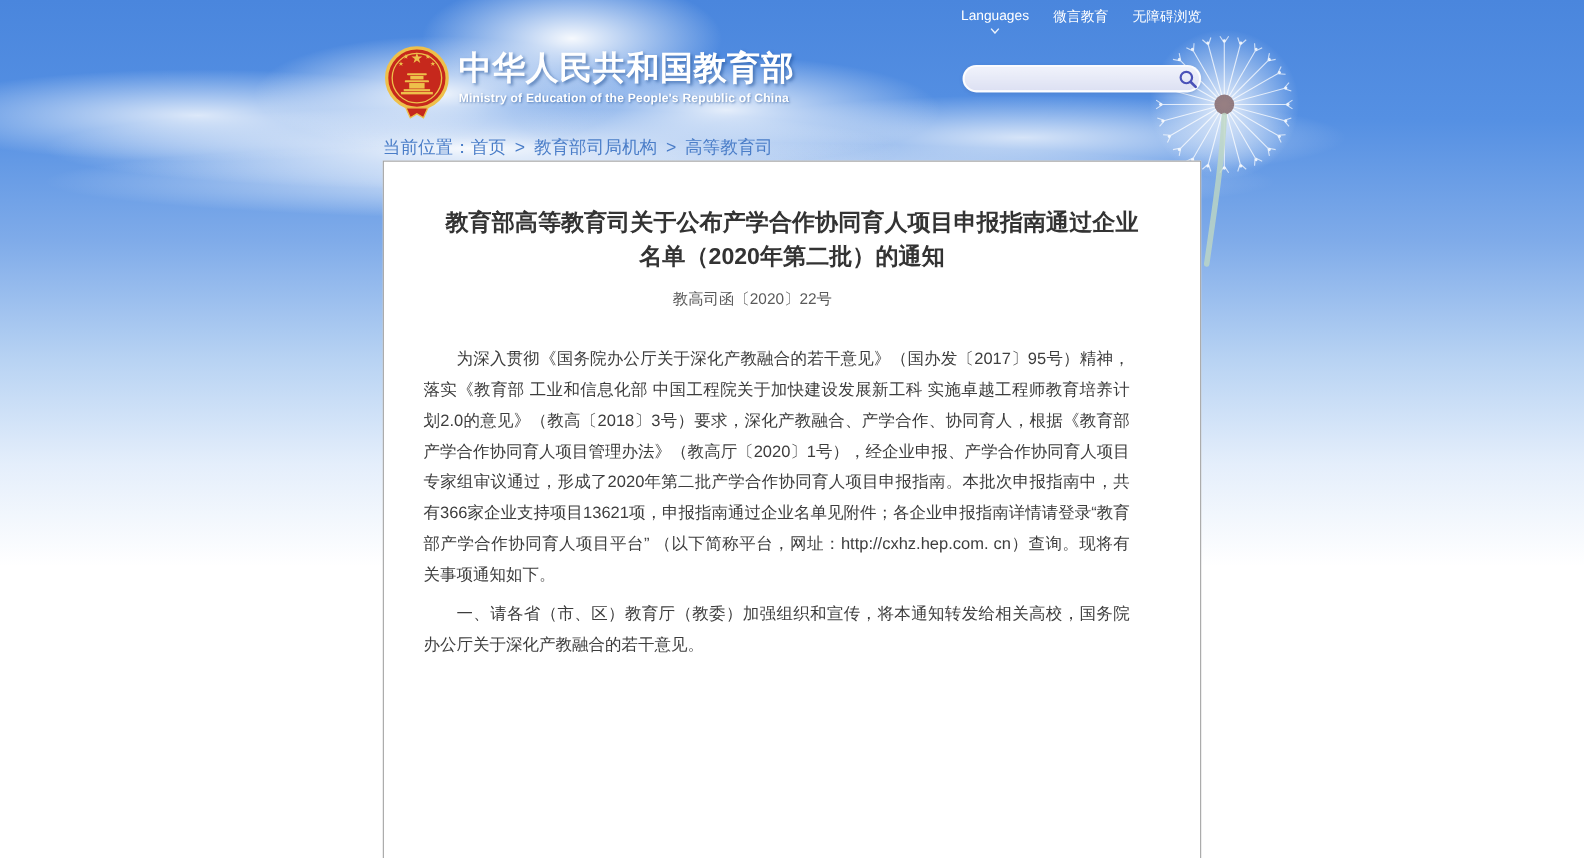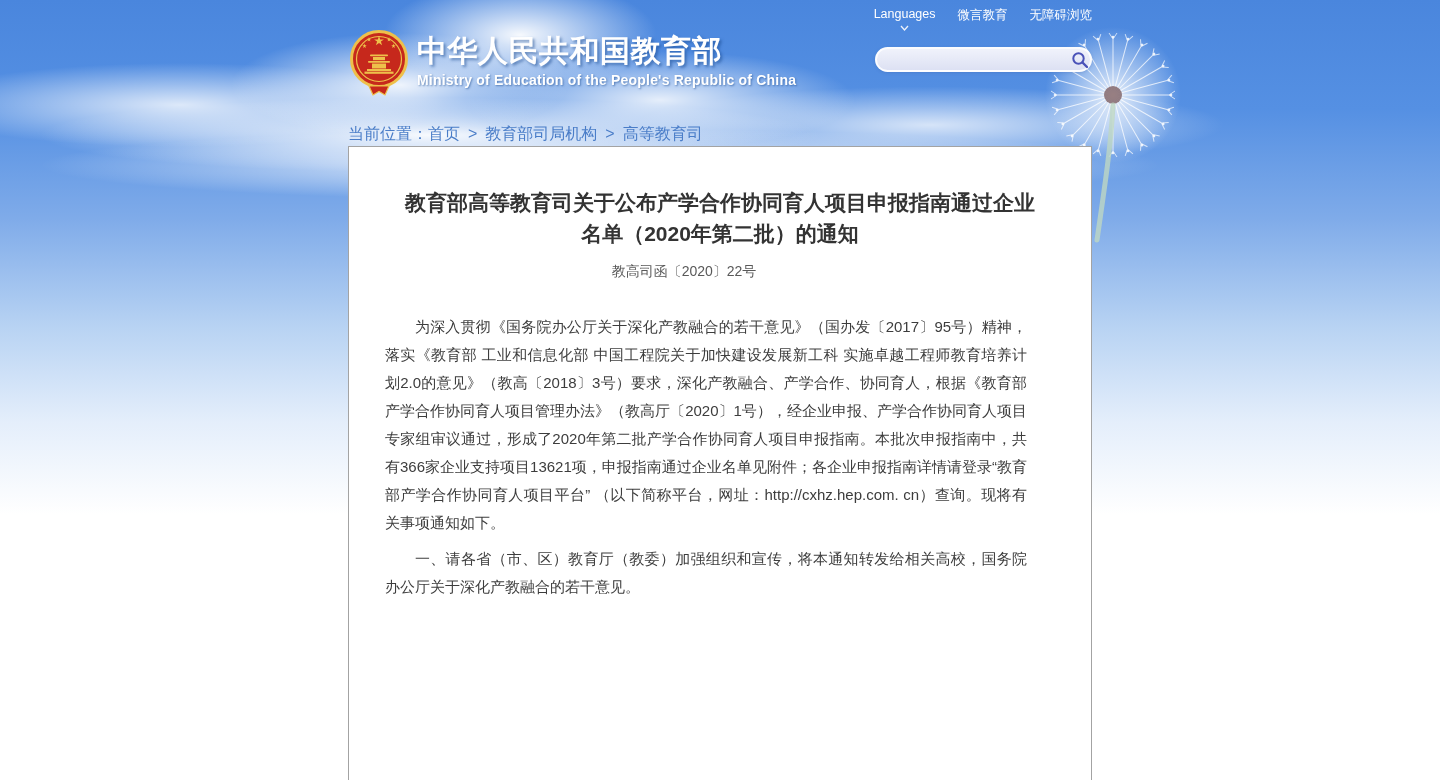--- a/index.html
+++ b/index.html
@@ -22,26 +22,26 @@
       radial-gradient(ellipse 700px 45px at 600px 165px, rgba(255,255,255,.90) 0%, rgba(255,255,255,0) 80%);
   }
   .dandelion { position:absolute; left:1035px; top:15px; pointer-events:none; }
 
   
   .topbar { position:absolute; left:348px; top:7px; width:744px; display:flex; justify-content:flex-end; gap:22px; z-index:5; }
   .top-link { color:#ffffff; font-size:12.5px; text-decoration:none; display:flex; align-items:center; gap:4px; cursor:pointer;flex-direction:column; }
   .chev { opacity:.9; }
 
   
-  .header { position:absolute; left:0; top:0; width:1440px; height:146px; z-index:4; }
+  .header { position:absolute; left:0; top:12px; width:1440px; height:146px; z-index:4; }
   .brand { position:absolute; left:348px; top:26px; display:flex; align-items:flex-start; gap:7px; cursor:pointer; }
   .brand-text { padding-top:8px; }
   .site-title { font-size:30px; font-weight:bold; color:#ffffff; letter-spacing:.5px;
     text-shadow:2px 2px 3px rgba(20,70,140,.55); line-height:1.15; }
-  .site-subtitle { font-size:14px; font-weight:bold; color:#ffffff; letter-spacing:.2px; margin-top:3px;
+  .site-subtitle { font-size:11px; font-weight:bold; color:#ffffff; letter-spacing:.2px; margin-top:3px;
     text-shadow:1px 1px 2px rgba(20,70,140,.55); }
 
   
   .search { position:absolute; left:875px; top:47px; width:217px; height:25px;
     background:linear-gradient(#f0f2fb,#dde1f3); border:2px solid rgba(255,255,255,.85);
     border-radius:13px; display:flex; align-items:center; box-shadow:0 1px 3px rgba(60,90,160,.25); }
   .search input { flex:1; height:100%; border:none; outline:none; background:transparent;
     padding:0 6px 0 12px; font-size:13px; color:#333; }
   .search-btn { border:none; background:transparent; cursor:pointer; padding:0 8px 0 0; display:flex; align-items:center; }
 

